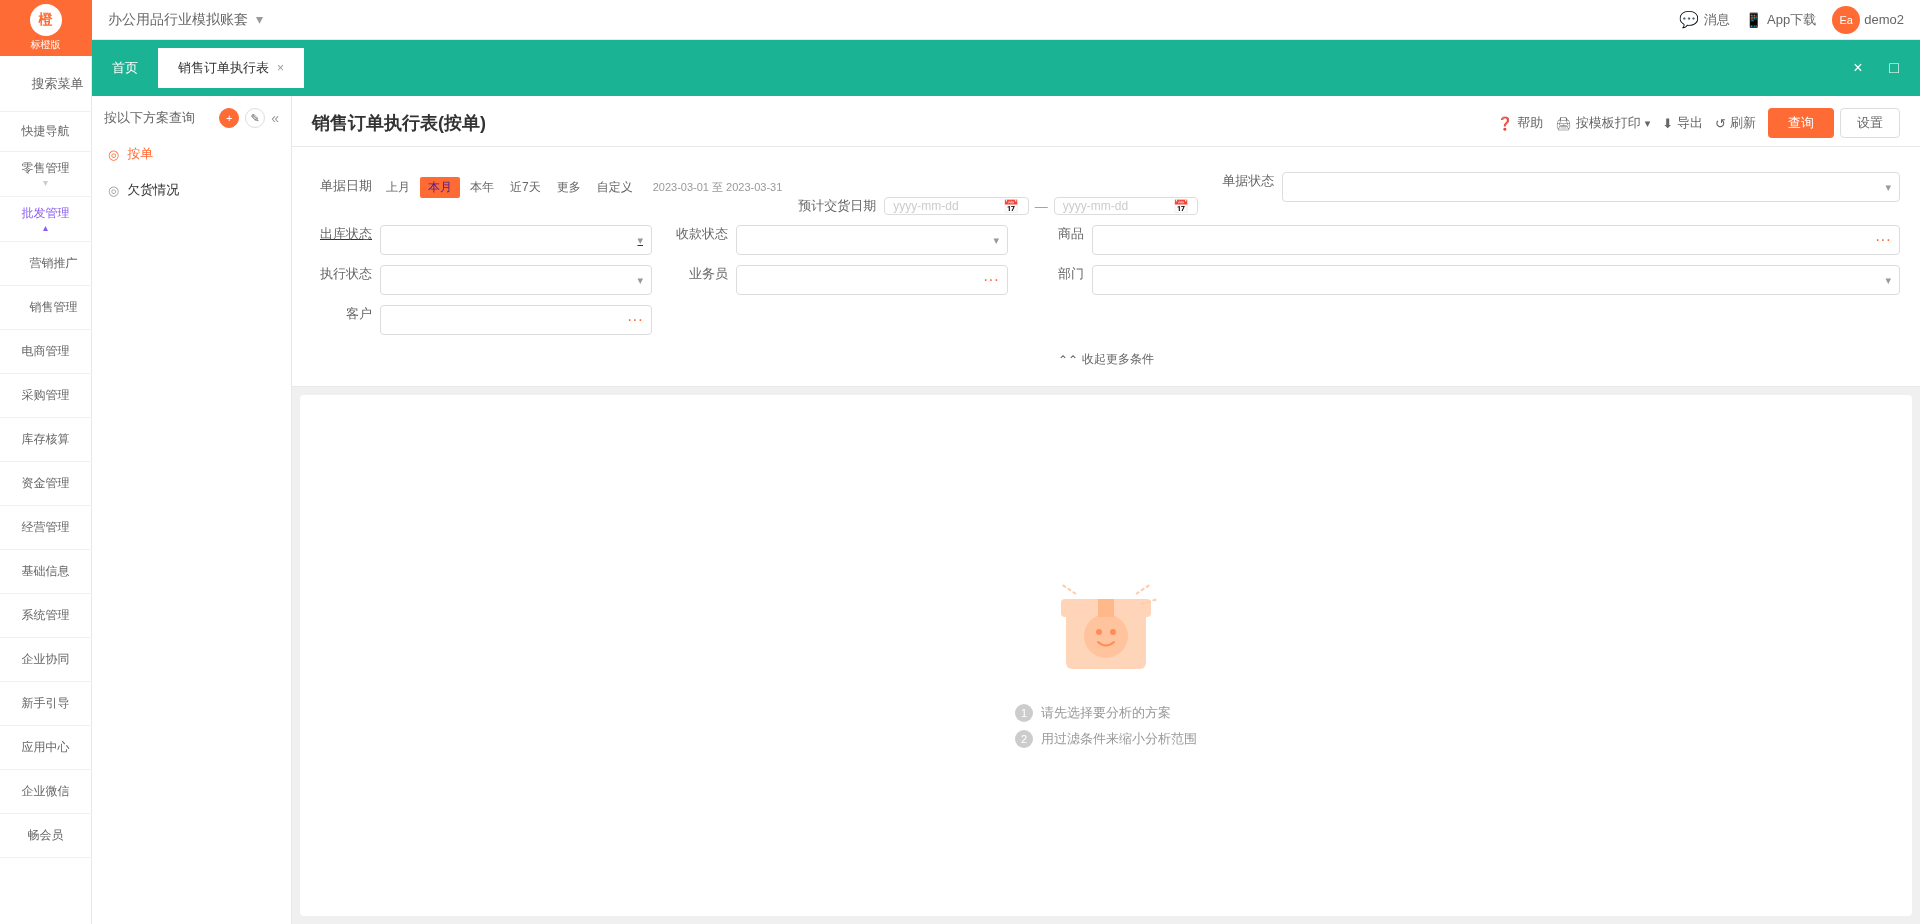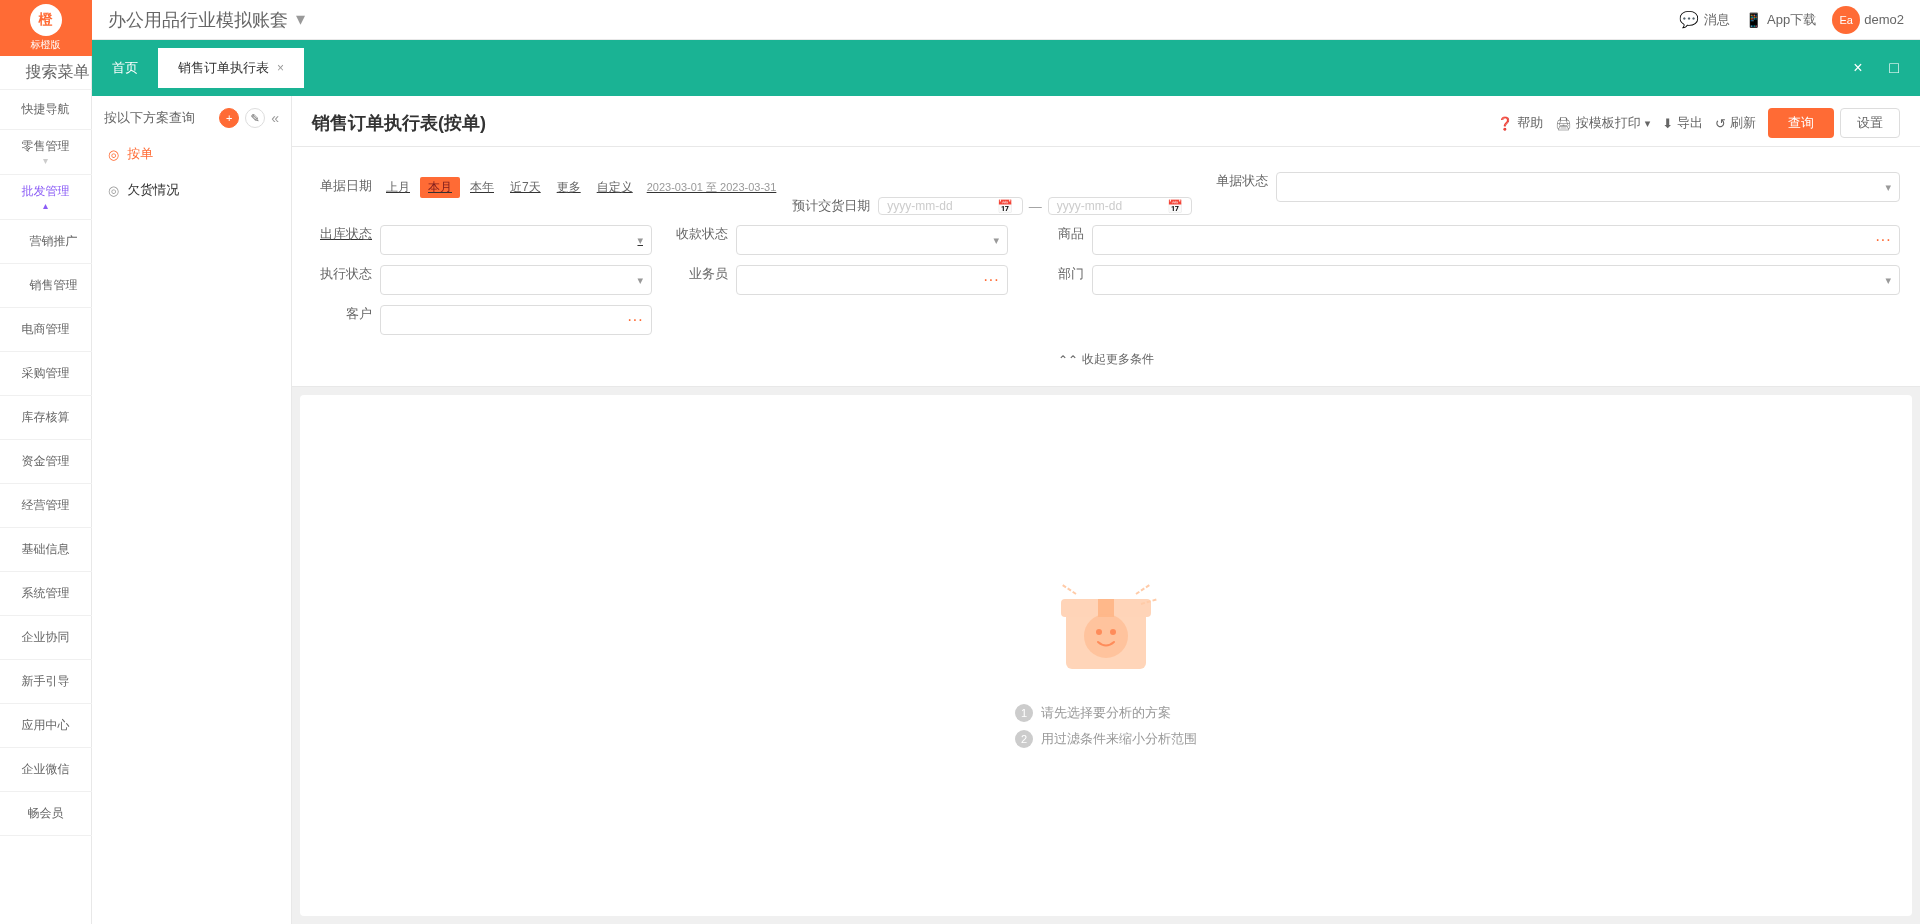--- a/index.html
+++ b/index.html
@@ -3,30 +3,30 @@
   <meta charset="utf-8">
   <style>
     * { margin: 0; padding: 0; box-sizing: border-box; }
     body { font-family: 'Microsoft YaHei', Arial, sans-serif; font-size: 13px; background: #f5f5f5; color: #333; width: 1920px; height: 924px; overflow: hidden; display: flex; }
 
     
     .sidebar { width: 92px; background: #fff; border-right: 1px solid #e8e8e8; display: flex; flex-direction: column; align-items: center; height: 924px; flex-shrink: 0; }
     .sidebar-logo { width: 92px; height: 56px; background: #ff6b35; display: flex; flex-direction: column; align-items: center; justify-content: center; cursor: pointer; }
     .sidebar-logo .logo-icon { width: 32px; height: 32px; background: #fff; border-radius: 50%; display: flex; align-items: center; justify-content: center; font-size: 14px; color: #ff6b35; font-weight: bold; }
     .sidebar-logo .logo-text { color: #fff; font-size: 10px; margin-top: 2px; }
-    .sidebar-search { width: 92px; height: 34px; display: flex; align-items: center; justify-content: center; color: #666; font-size: 16px; cursor: pointer; border-bottom: 1px solid #f0f0f0; padding-left: 24px; }
+    .sidebar-search { width: 92px; height: 56px; display: flex; align-items: center; justify-content: center; color: #666; font-size: 13px; cursor: pointer; border-bottom: 1px solid #f0f0f0; padding-left: 24px; }
     .sidebar-nav { width: 92px; height: 40px; display: flex; align-items: center; justify-content: center; color: #666; font-size: 12px; cursor: pointer; border-bottom: 1px solid #f0f0f0; }
     .sidebar-menu-item { width: 92px; min-height: 44px; display: flex; flex-direction: column; align-items: center; justify-content: center; color: #666; font-size: 12px; cursor: pointer; border-bottom: 1px solid #f0f0f0; padding: 8px 4px; }
 
     
     .main-area { flex: 1; display: flex; flex-direction: column; height: 924px; overflow: hidden; }
 
     
     .topbar { height: 40px; background: #fff; border-bottom: 1px solid #e8e8e8; display: flex; align-items: center; padding: 0 16px; justify-content: space-between; flex-shrink: 0; }
-    .topbar-left { display: flex; align-items: flex-start; gap: 8px; color: #666; font-size: 18px; }
+    .topbar-left { display: flex; align-items: flex-start; gap: 8px; color: #666; font-size: 14px; }
     .topbar-right { display: flex; align-items: center; gap: 16px; color: #666; font-size: 13px; }
     .topbar-right-item { display: flex; align-items: center; gap: 4px; cursor: pointer; }
     .user-avatar { width: 28px; height: 28px; border-radius: 50%; background: #ff6b35; display: flex; align-items: center; justify-content: center; color: #fff; font-size: 11px; text-align: right; }
 
     
     .tabbar { height: 56px; background: #1ab394; display: flex; align-items: center; padding: 0; flex-shrink: 0; }
     .tab-home { height: 40px; padding: 0 20px; display: flex; align-items: center; color: #fff; font-size: 13px; cursor: pointer; }
     .tab-item { height: 40px; padding: 0 20px; display: flex; align-items: center; background: #fff; color: #333; font-size: 13px; cursor: pointer; gap: 8px; position: relative; }
     .tab-close { color: #999; font-size: 12px; cursor: pointer; }
     .tab-right-btns { margin-left: auto; display: flex; align-items: center; padding-right: 12px; gap: 8px; }
@@ -63,21 +63,21 @@
     .filter-select { border: 1px solid #ddd; border-radius: 4px; height: 30px; padding: 0 8px; font-size: 12px; color: #333; background: #fff; outline: none; flex: 1; display: flex; align-items: center; justify-content: space-between; cursor: pointer; }
     .filter-select .arrow { color: #999; font-size: 11px; }
     .filter-date-range { display: flex; align-items: center; gap: 6px; flex: 1; }
     .filter-date-input { border: 1px solid #ddd; border-radius: 4px; height: 18px; padding: 0 8px; font-size: 12px; color: #aaa; background: #fff; flex: 1; display: flex; align-items: center; justify-content: space-between; cursor: pointer; }
     .filter-date-input .cal-icon { color: #ff6b35; font-size: 13px; }
     .filter-date-sep { color: #999; }
 
     
     .date-shortcuts { display: flex; align-items: center; gap: 4px; flex-shrink: 0; }
     .date-shortcut { font-size: 12px; color: #666; cursor: pointer; padding: 2px 6px; border-radius: 3px; }
-    .date-shortcut.active { background: #ff6b35; color: #7f1d1d; border-radius: 2px; padding: 2px 8px; }
+    .date-shortcut.active { background: #ff6b35; color: #4c1d95; border-radius: 2px; padding: 2px 8px; }
     .date-range-text { font-size: 11px; color: #999; margin-left: 8px; }
 
     
     .collapse-row { display: flex; justify-content: center; padding: 6px 0; }
     .collapse-btn { display: flex; align-items: center; gap: 4px; color: #666; font-size: 12px; cursor: pointer; }
 
     
     .query-btn { background: #ff6b35; color: #fff; border: none; border-radius: 4px; height: 30px; padding: 0 20px; font-size: 13px; cursor: pointer; }
     .settings-btn { background: #fff; color: #666; border: 1px solid #ddd; border-radius: 4px; height: 30px; padding: 0 16px; font-size: 13px; cursor: pointer; }
 
@@ -243,21 +243,21 @@
           </div>
         </div>
       </div>
 
       <div class="filter-area">
 
         <div class="filter-row">
 
           <div class="filter-item">
             <span class="filter-label">单据日期</span>
-            <div style="display:flex;align-items:center;flex:1;text-decoration:underline;">
+            <div style="display:flex;align-items:center;gap:6px;flex:1;">
               <div class="date-shortcuts">
                 <span class="date-shortcut">上月</span>
                 <span class="date-shortcut active">本月</span>
                 <span class="date-shortcut">本年</span>
                 <span class="date-shortcut">近7天</span>
                 <span class="date-shortcut">更多</span>
                 <span class="date-shortcut">自定义</span>
               </div>
               <span class="date-range-text">2023-03-01 至 2023-03-31</span>
             </div>

